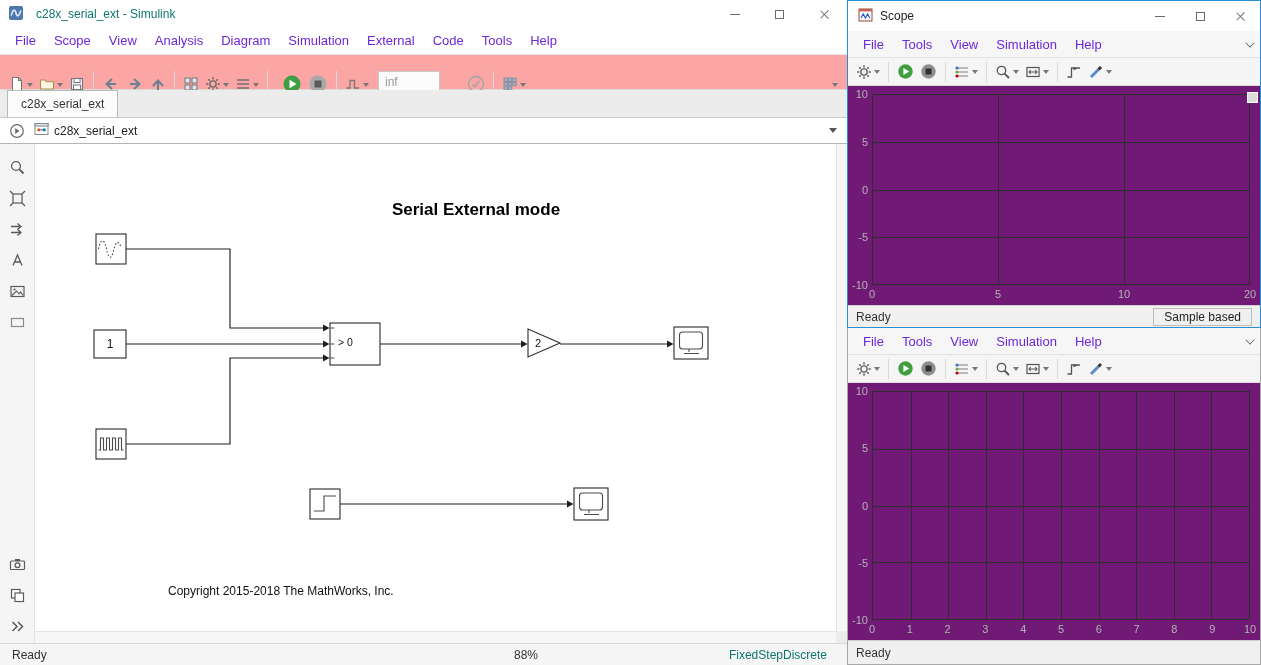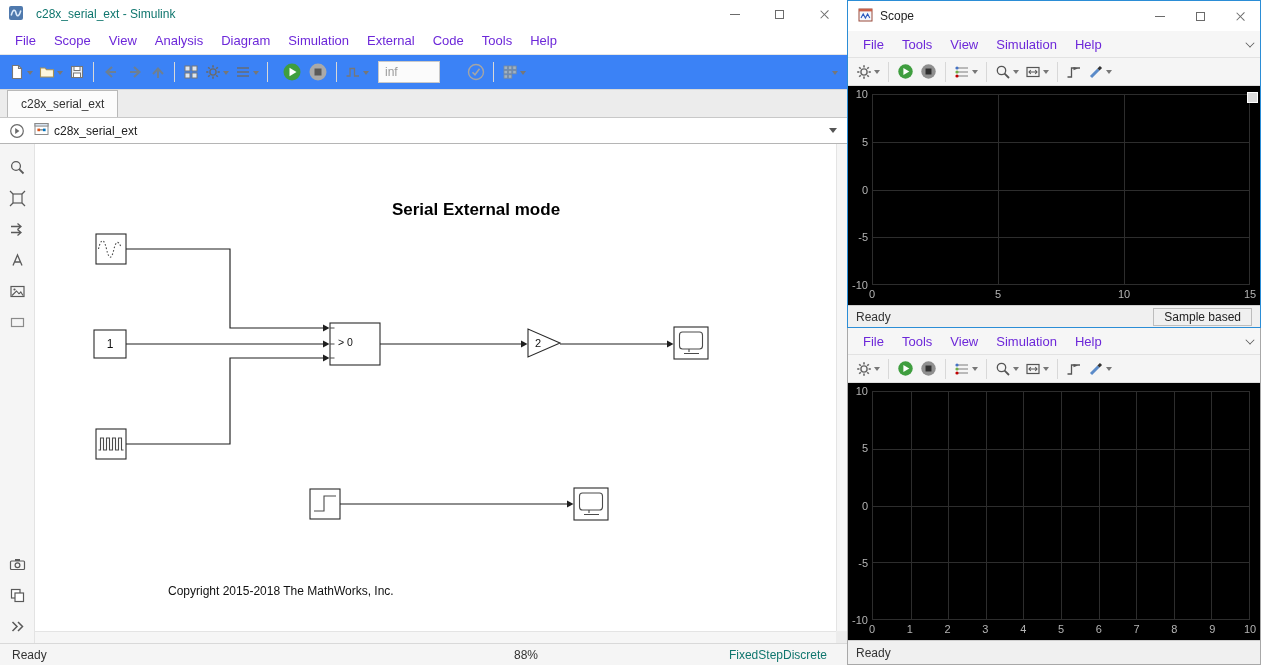--- a/index.html
+++ b/index.html
@@ -15,21 +15,21 @@
   .win-btn{width:45px;height:100%;display:flex;align-items:center;justify-content:center;cursor:default}
   .ic-min{width:10px;height:1px;background:#6b6b6b}
   .ic-max{width:9px;height:9px;border:1px solid #6b6b6b}
   .ic-close{position:relative;width:11px;height:11px}
   .ic-close::before,.ic-close::after{content:"";position:absolute;left:5px;top:0;width:1.4px;height:11px;background:#6b6b6b}
   .ic-close::before{transform:rotate(45deg)}.ic-close::after{transform:rotate(-45deg)}
 
   .menubar{height:26px;display:flex;align-items:center;background:#fff;padding-left:6px;flex:none}
   .menu-item{padding:0 9px;font-size:13px;color:#6d28d9;line-height:26px;white-space:nowrap}
 
-  .sl-toolbar{height:36px;display:flex;align-items:center;background:#3b82f6;border-top:1px solid #e6e6e6;border-bottom:1px solid #d9d9d9;padding:0 6px;flex:none}
+  .sl-toolbar{height:36px;display:flex;align-items:flex-start;background:#fca5a5;border-top:1px solid #e6e6e6;border-bottom:1px solid #d9d9d9;padding:16px 6px;flex:none}
   .tb{display:flex;align-items:center;justify-content:center;height:26px;padding:0 3px;border-radius:2px}
   .car{width:0;height:0;border-left:3.5px solid transparent;border-right:3.5px solid transparent;border-top:4px solid #777;margin-left:2px;margin-top:1px}
   .vsep{width:1px;height:20px;background:#d8d8d8;margin:0 5px;flex:none}
   .inf-input{width:62px;height:22px;border:1px solid #c9c9c9;background:#fbfbfb;color:#9b9b9b;padding:0 6px;font-family:"Liberation Sans",sans-serif;font-size:12px;margin-left:6px}
   .combo{width:178px;height:22px;border:1px solid #c6c6c6;background:#f0f0f0;color:#9b9b9b;display:flex;align-items:center;padding-left:7px;margin-left:28px;font-size:12px}
   .combo .car{margin-left:auto;margin-right:5px;border-top-color:#8a8a8a}
 
   .tabbar{height:28px;background:#ececec;border-bottom:1px solid #c8c8c8;display:flex;align-items:flex-end;flex:none}
   .tab{height:27px;background:#fcfcfc;border:1px solid #b9b9b9;border-bottom:none;margin-left:7px;padding:0 13px;display:flex;align-items:center;font-size:12px;color:#333}
 
@@ -72,21 +72,21 @@
   .sc-titlebar{height:30px;background:#fff;display:flex;align-items:center;padding-left:10px;flex:none}
   .sc-titlebar .title{margin-left:7px;font-size:12px;color:#222;white-space:nowrap}
   .sc-titlebar.dim .title{color:#8f8f8f}
   .sc-titlebar .win-btn{width:40px}
   .sc-menubar{height:27px;background:#f6f6f6;display:flex;align-items:center;padding-left:6px;border-bottom:1px solid #e2e2e2;flex:none;position:relative}
   .sc-menubar .menu-item{font-size:13px;line-height:27px;padding:0 9px}
   .menu-chevron{position:absolute;right:6px;width:8px;height:8px;border-right:1.5px solid #555;border-bottom:1.5px solid #555;transform:rotate(45deg) scale(.8);top:8px}
   .sc-toolbar{height:28px;background:#f5f5f5;display:flex;align-items:center;padding:0 5px;border-bottom:1px solid #dcdcdc;flex:none}
   .sc-toolbar .tb{height:24px}
 
-  .plot{position:relative;flex:1;background:#000000;min-height:0}
+  .plot{position:relative;flex:1;background:#701a75;min-height:0}
   .plot-region{position:absolute;left:24px;right:10px;top:8px;bottom:20px;border:1px solid #2d2d2d}
   .gl{position:absolute;background:#2d2d2d}
   .gl.v{top:0;bottom:0;width:1px}
   .gl.h{left:0;right:0;height:1px}
   .yticks{position:absolute;left:0;width:22px;top:8px;bottom:20px}
   .ytick{position:absolute;right:2px;transform:translateY(-50%);color:#b4b4b4;font-size:11px;line-height:11px}
   .xticks{position:absolute;left:24px;right:10px;bottom:3px;height:13px;overflow:visible}
   .xtick{position:absolute;transform:translateX(-50%);color:#b4b4b4;font-size:11px;line-height:11px}
   .axes-btn{position:absolute;right:2px;top:6px;width:11px;height:11px;background:#dcdcdc;border:1px solid #fff}
 
@@ -545,21 +545,21 @@
             <span class="ytick" style="top: 0%;">10</span>
             <span class="ytick" style="top: 25%;">5</span>
             <span class="ytick" style="top: 50%;">0</span>
             <span class="ytick" style="top: 75%;">-5</span>
             <span class="ytick" style="top: 100%;">-10</span>
           </div>
         <div class="xticks">
             <span class="xtick" style="left: 0%;">0</span>
             <span class="xtick" style="left: 33.3333%;">5</span>
             <span class="xtick" style="left: 66.6667%;">10</span>
-            <span class="xtick" style="left: 100%;">15</span>
+            <span class="xtick" style="left: 100%;">20</span>
           </div>
         <div class="axes-btn"></div>
       </div>
       <div class="sc-status">
         <span>Ready</span>
         <span class="sc-badge">Sample based</span>
       </div>
     </div>
 
     <div class="scope-win inactive" id="scope-bottom">

